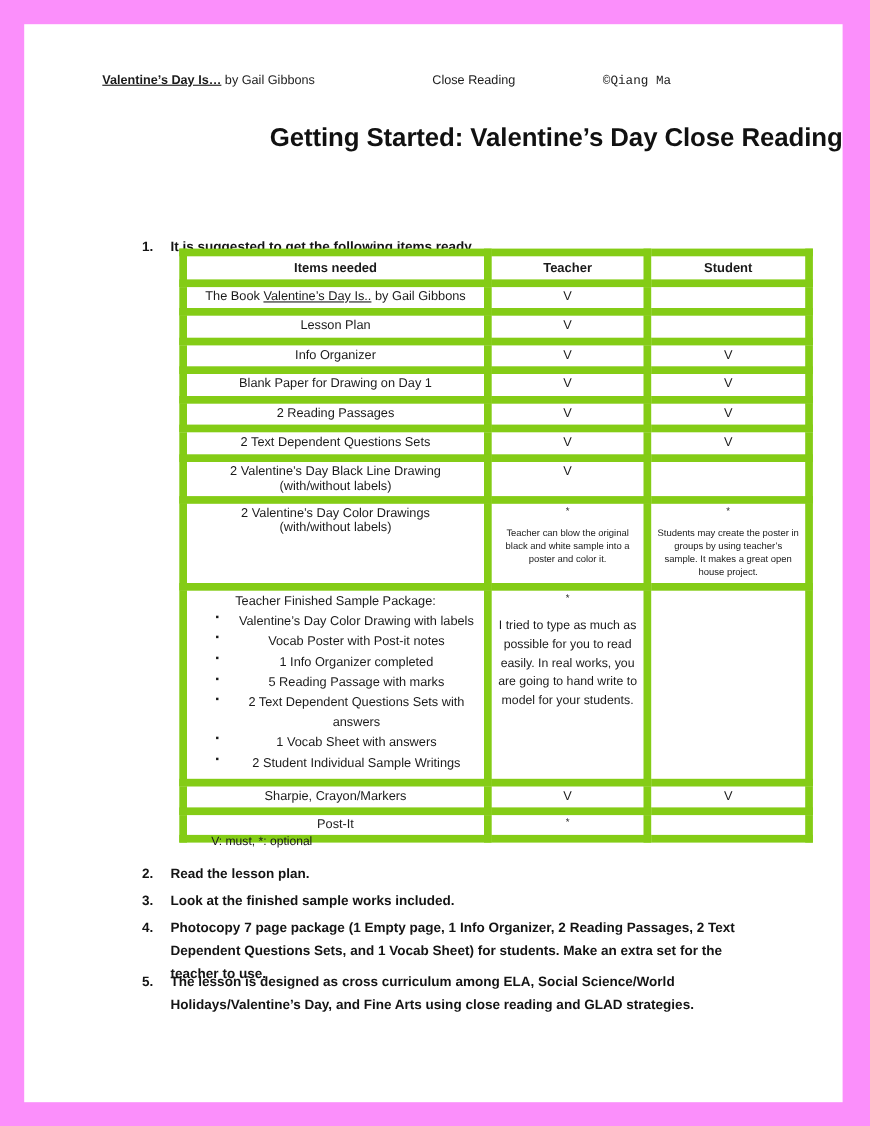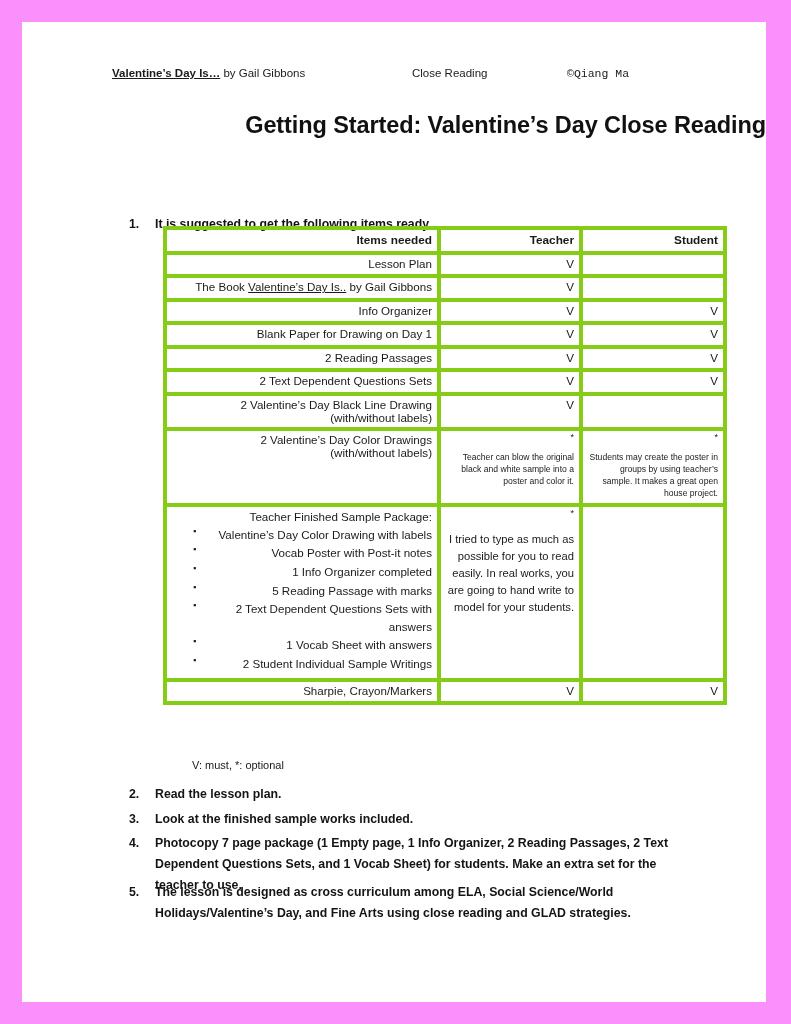--- a/index.html
+++ b/index.html
@@ -24,21 +24,21 @@
     position: absolute;
     left: 22px;
     top: 22px;
     width: 744px;
     height: 980px;
     background: #ffffff;
     box-sizing: border-box;
   }
   .doc-header {
     position: absolute;
-    left: 90px;
+    left: 71px;
     top: 45px;
     width: 580px;
     display: flex;
     align-items: baseline;
     font-size: 11.5px;
     color: #1b1b1b;
   }
   .hdr-left { width: 300px; white-space: nowrap; }
   .hdr-title-bold {
     font-weight: bold;
@@ -79,24 +79,24 @@
     position: absolute;
     left: 141px;
     top: 204px;
     width: 518px;
     border-collapse: collapse;
     table-layout: fixed;
     font-size: 11.6px;
     color: #1a1a1a;
   }
   .items-table td, .items-table th {
-    border: 4px solid #84cc16;
+    border: 7px solid #84cc16;
     vertical-align: top;
     padding: 2px 5px 3px 5px;
-    text-align: right;
+    text-align: center;
     font-weight: normal;
   }
   .items-table th {
     font-weight: bold;
     font-size: 11.8px;
     padding-top: 3px;
     padding-bottom: 4px;
   }
   .col-item { width: 260px; }
   .col-teacher { width: 128px; }
@@ -176,31 +176,31 @@
       <thead>
         <tr>
           <th class="col-item">Items needed</th>
           <th class="col-teacher">Teacher</th>
           <th class="col-student">Student</th>
         </tr>
       </thead>
       <tbody>
 
         <tr>
+          <td><span>The Book </span><span class="cell-underline">Valentine’s Day Is..</span><span>  by Gail Gibbons</span></td>
+          <td>
+              <div class="mark">V</div>
+            </td>
+          <td>
+              <div class="mark"></div>
+            </td>
+        </tr>
+
+        <tr>
           <td>Lesson Plan</td>
-          <td>
-              <div class="mark">V</div>
-            </td>
-          <td>
-              <div class="mark"></div>
-            </td>
-        </tr>
-
-        <tr>
-          <td><span>The Book </span><span class="cell-underline">Valentine’s Day Is..</span><span>  by Gail Gibbons</span></td>
           <td>
               <div class="mark">V</div>
             </td>
           <td>
               <div class="mark"></div>
             </td>
         </tr>
 
 
         <tr>
@@ -297,20 +297,29 @@
         <tr>
           <td>Sharpie, Crayon/Markers</td>
           <td>
               <div class="mark">V</div>
             </td>
           <td>
               <div class="mark">V</div>
             </td>
         </tr>
 
+        <tr>
+          <td>Post-It</td>
+          <td>
+              <div class="mark-star">*</div>
+            </td>
+          <td>
+              <div class="mark"></div>
+            </td>
+        </tr>
       </tbody>
     </table>
 
     <div class="legend">V: must,   *: optional</div>
 
     <div class="numbered-item" id="item2">
       <span class="num-marker">2.</span>
       <span class="num-body">Read the lesson plan.</span>
     </div>
     <div class="numbered-item" id="item3">

